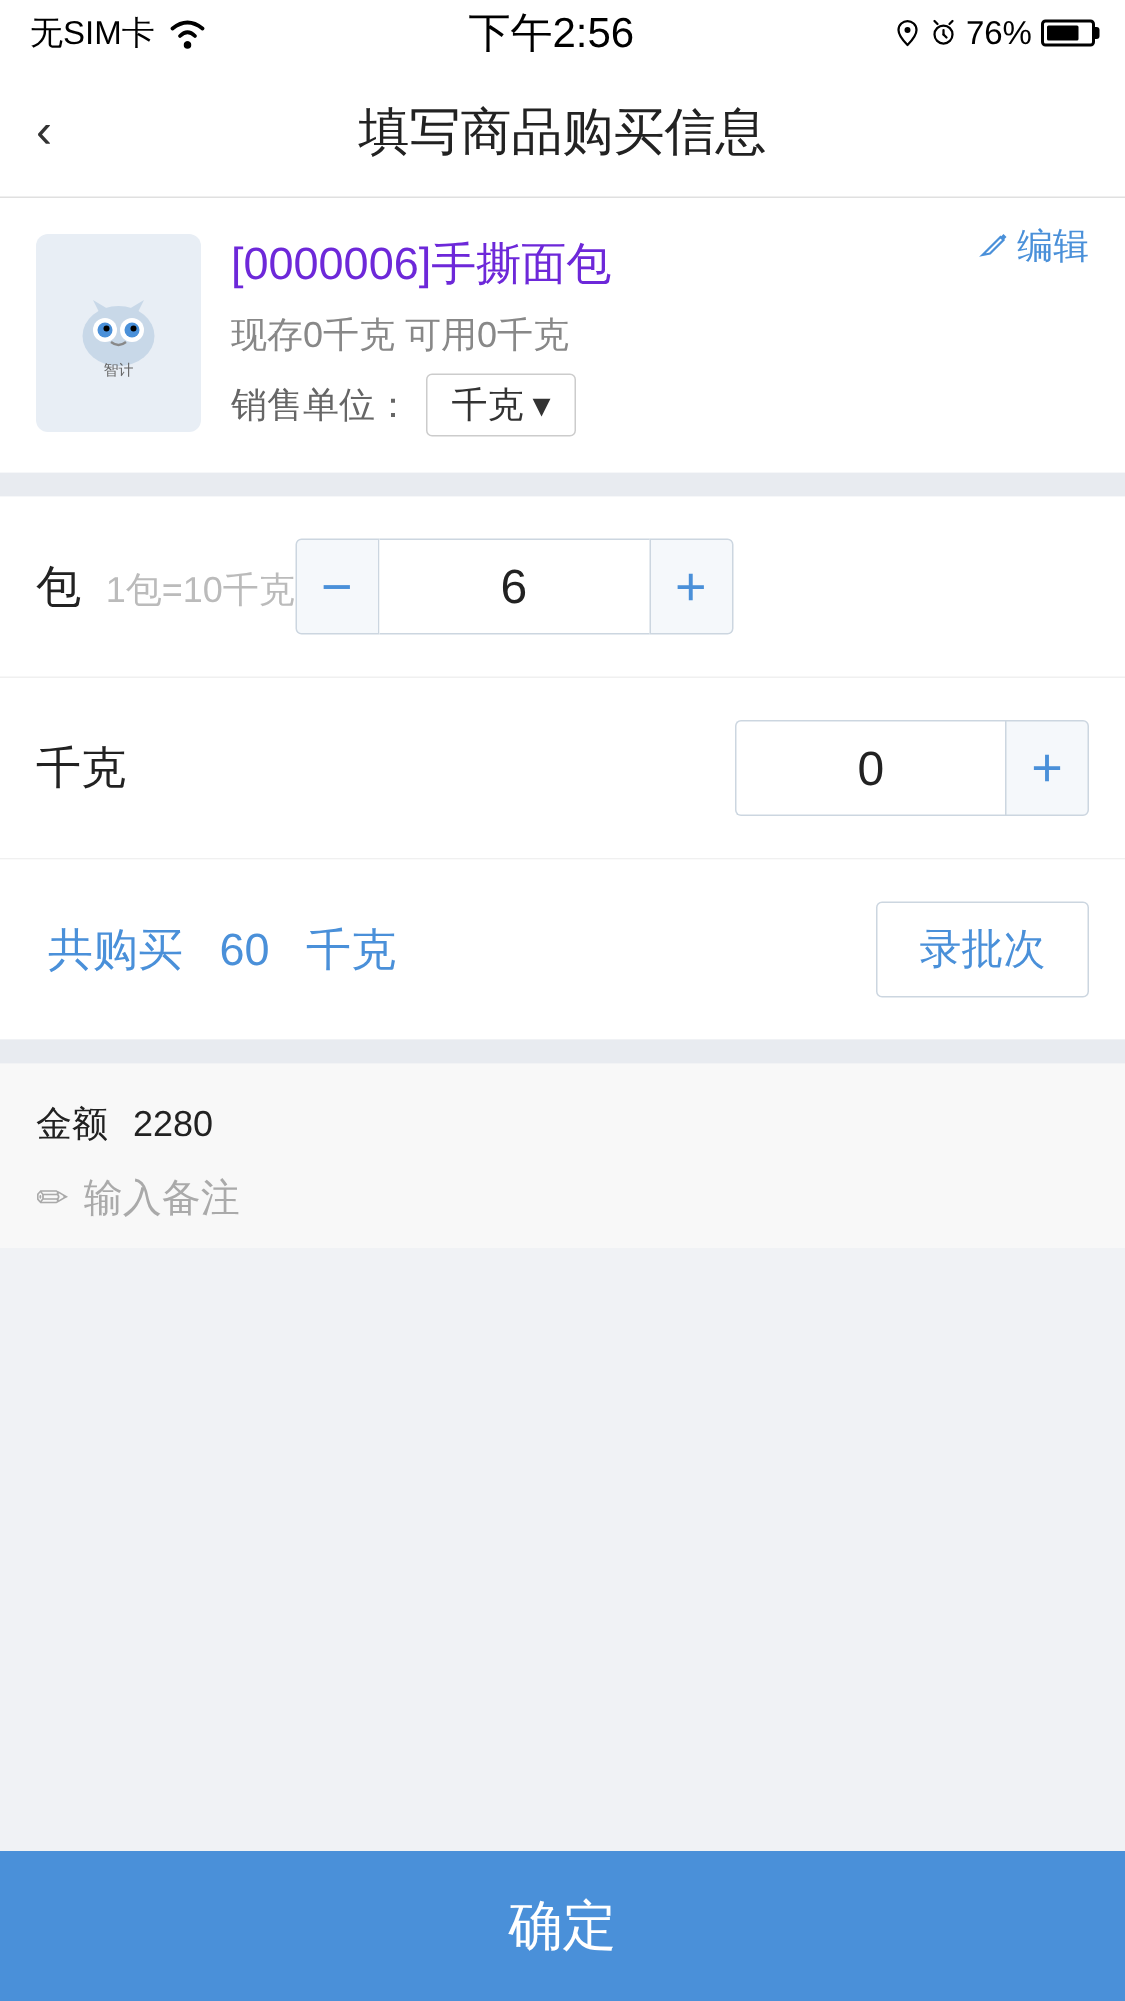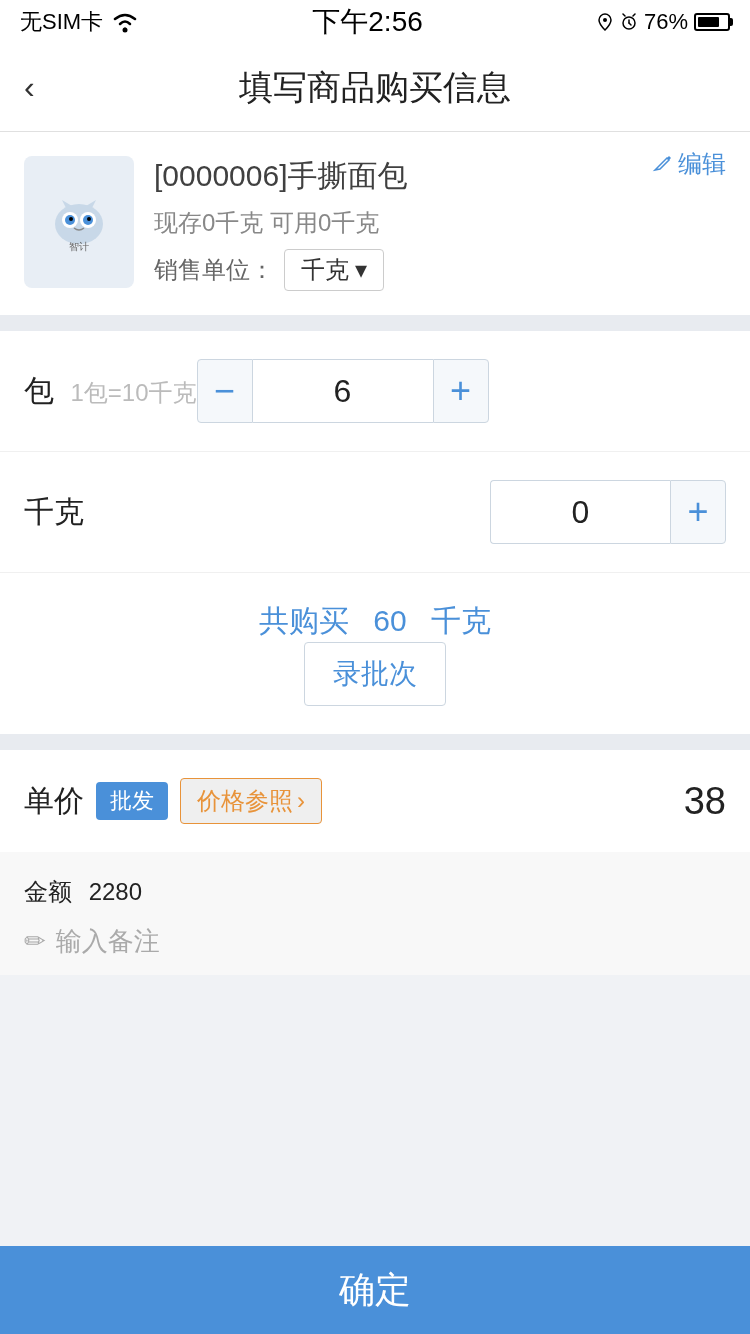--- a/index.html
+++ b/index.html
@@ -78,21 +78,21 @@
       width: 110px;
       height: 132px;
       background: #e8eef5;
       border-radius: 8px;
       display: flex;
       align-items: center;
       justify-content: center;
       flex-shrink: 0;
     }
     .product-info { flex: 1; }
-    .product-name { font-size: 30px; color: #404040; font-weight: 500; margin-bottom: 10px; }
+    .product-name { font-size: 30px; color: #6d28d9; font-weight: 500; margin-bottom: 10px; }
     .product-stock { font-size: 24px; color: #888; margin-bottom: 10px; }
     .product-unit { font-size: 24px; color: #666; display: flex; align-items: center; gap: 10px; }
     .unit-select {
       border: 1px solid #ccc;
       border-radius: 4px;
       padding: 4px 16px;
       font-size: 24px;
       color: #333;
       background: #fff;
       display: inline-flex;
@@ -159,21 +159,20 @@
       border-left: 1px solid #ccd6e0;
     }
 
     
     .total-row {
       display: flex;
       align-items: center;
       justify-content: space-between;
       padding: 28px 24px;
       background: #fff;
-      flex-direction: column;
     }
     .total-text { font-size: 30px; color: #222; }
     .total-text span { color: #4a90d9; margin: 0 8px; }
     .batch-btn {
       border: 1px solid #ccd6e0;
       border-radius: 4px;
       padding: 12px 28px;
       font-size: 28px;
       color: #4a90d9;
       background: #fff;
@@ -230,21 +229,21 @@
       background: #f0f2f5;
       height: 380px;
     }
 
     
     .confirm-btn {
       position: fixed;
       bottom: 0;
       left: 0;
       width: 750px;
-      height: 88px;
+      height: 100px;
       background: #4a90d9;
       color: #fff;
       font-size: 36px;
       display: flex;
       align-items: center;
       justify-content: center;
       cursor: pointer;
       border: none;
       outline: none;
     }
@@ -355,31 +354,20 @@
     <div class="total-text">
       <span>共购买</span>
       <span style="color:#4a90d9;margin:0 8px;">60</span>
       <span>千克</span>
     </div>
     <button class="batch-btn">录批次</button>
   </div>
 
   <div class="divider"></div>
 
-  <div class="price-section">
-    <div class="price-label">
-      <span>单价</span>
-      <span class="price-tag">批发</span>
-      <button class="price-ref-btn">
-        <span>价格参照</span>
-        <span>›</span>
-      </button>
-    </div>
-    <span class="price-value">38</span>
-  </div>
 
   <div class="amount-section">
     <div class="amount-text">
       <span>金额</span>
       <span style="margin-left:10px;">2280</span>
     </div>
     <div class="remark-row">
       <span>✏</span>
       <span>输入备注</span>
     </div>

